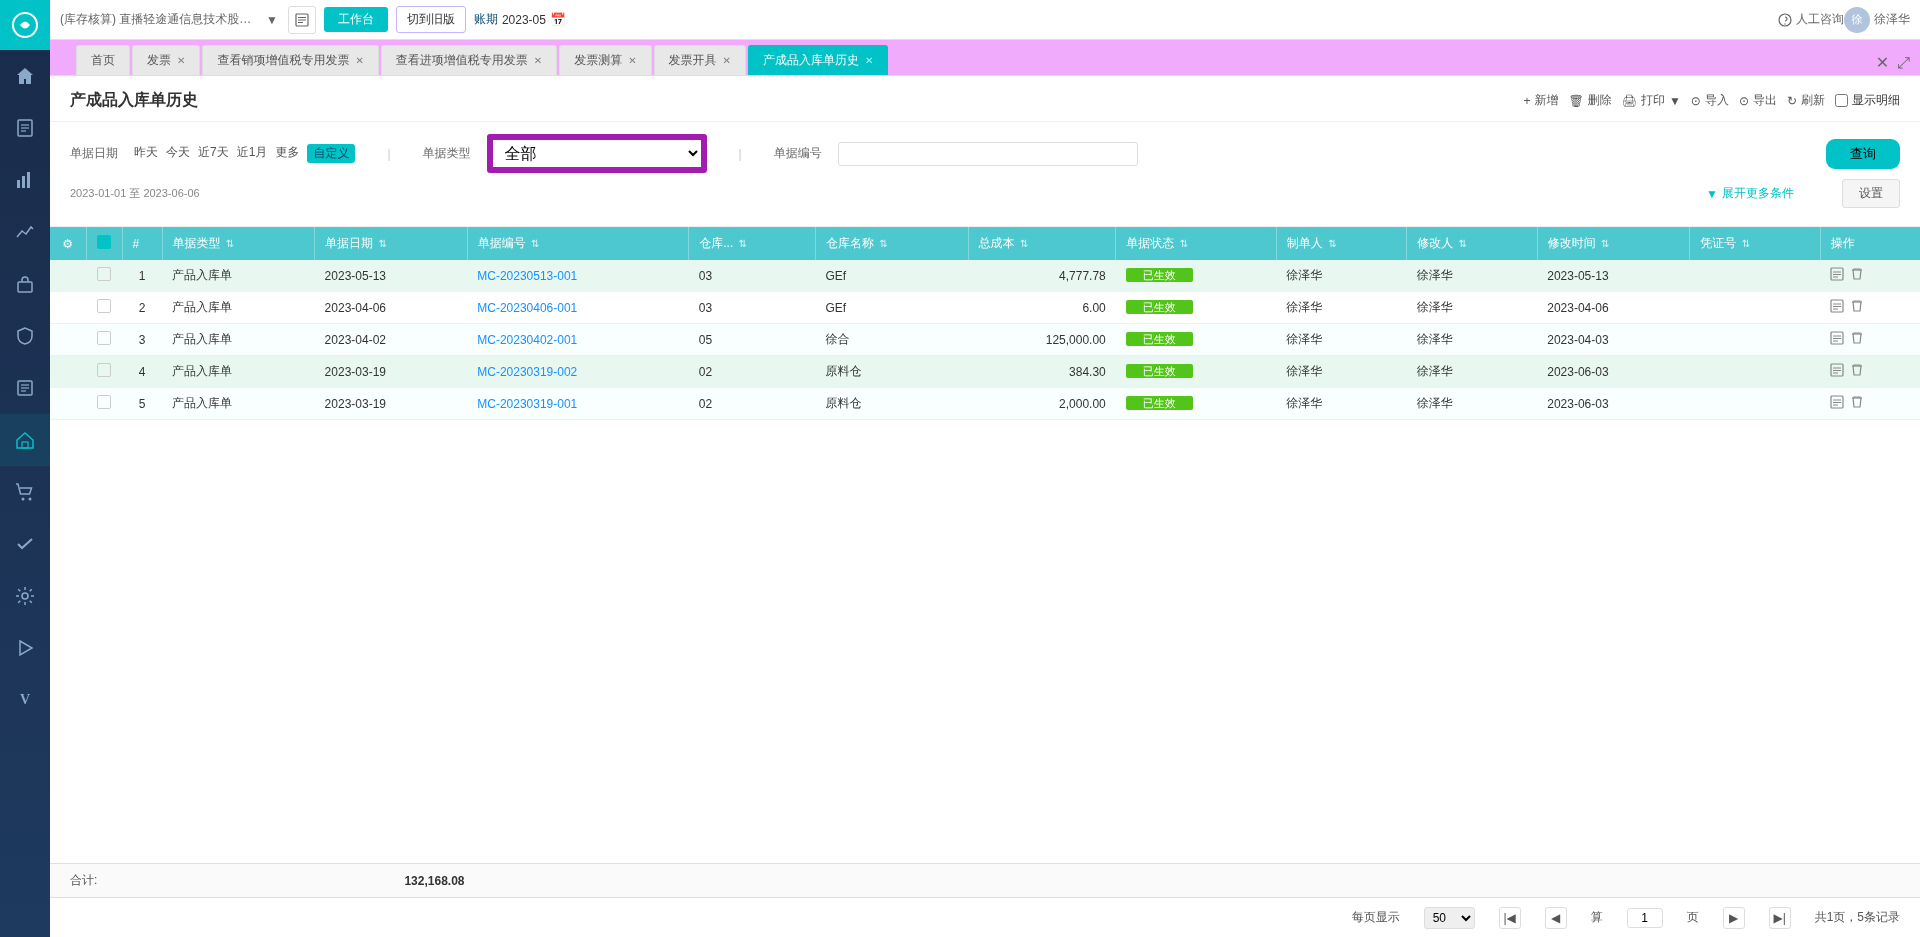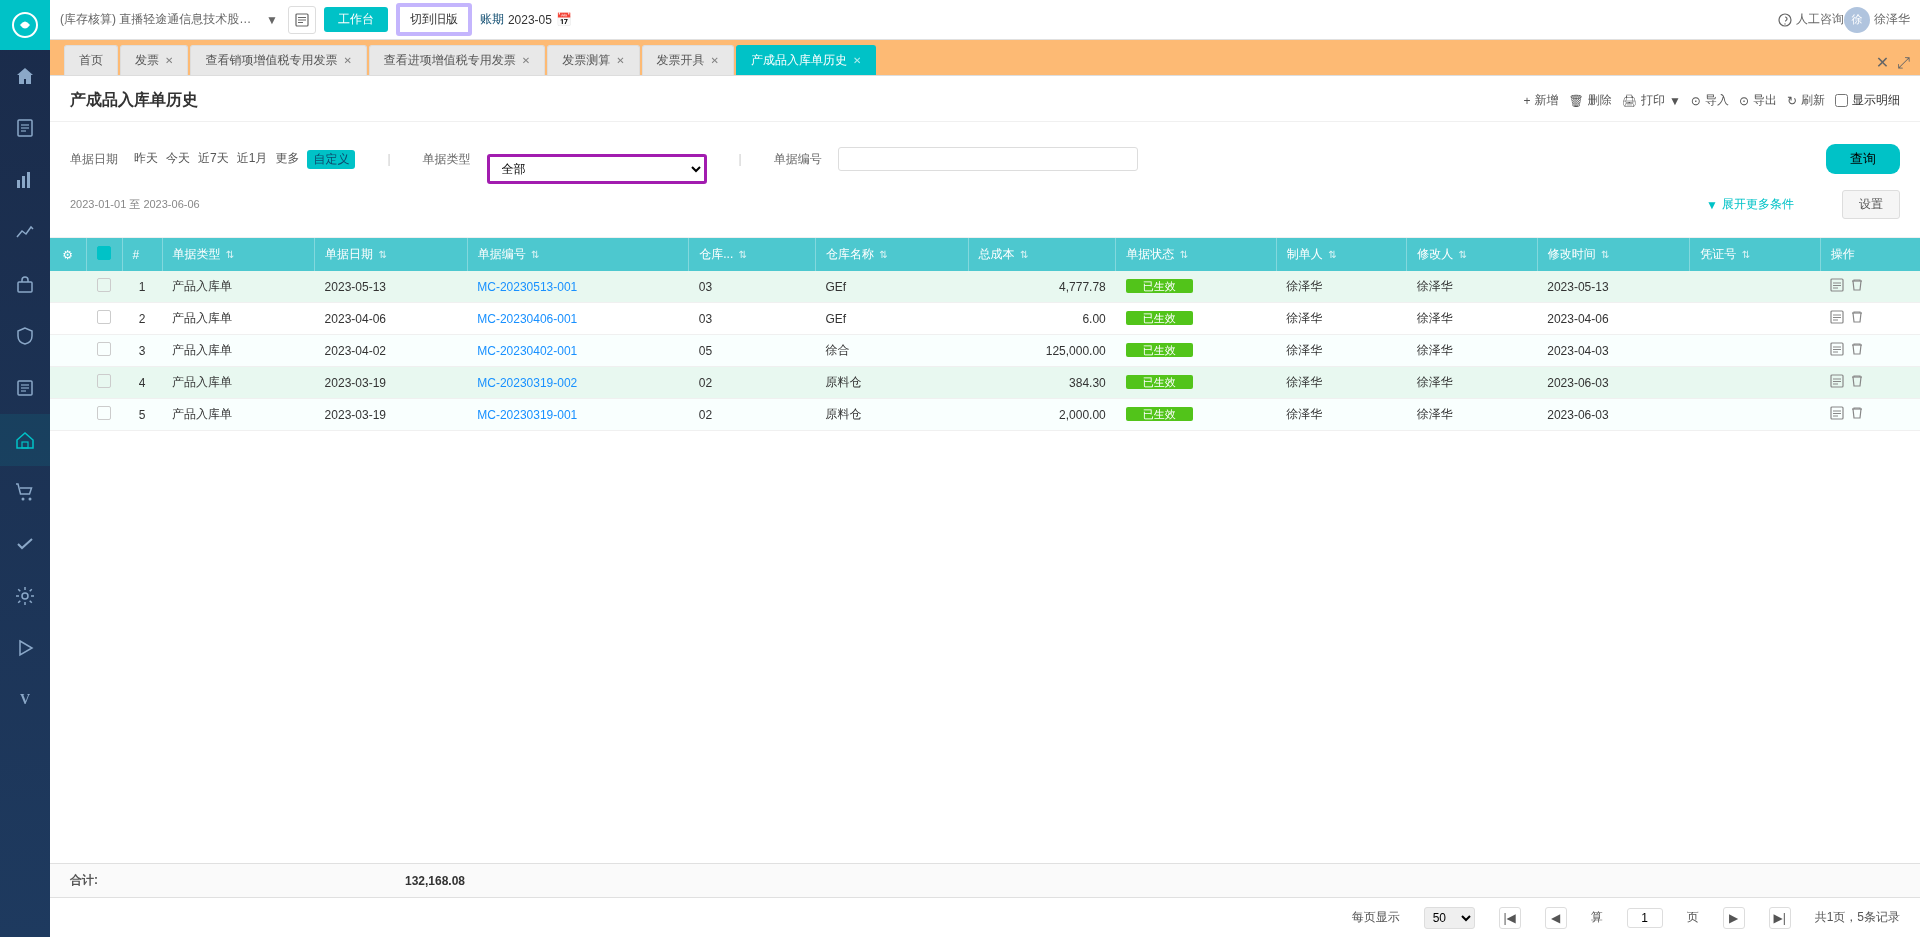--- a/index.html
+++ b/index.html
@@ -97,21 +97,21 @@
       border: none;
       border-radius: 3px;
       padding: 4px 14px;
       cursor: pointer;
       margin-right: 8px;
       font-size: 12px;
     }
     .topbar-btn-outline {
       background: #fff;
       color: #333;
-      border: 4px solid #c4b5fd;
+      border: 1px solid #c4b5fd;
       border-radius: 3px;
       padding: 4px 10px;
       cursor: pointer;
       margin-right: 8px;
       font-size: 12px;
     }
     .topbar-spacer { flex: 1; }
     .topbar-right {
       display: flex;
       align-items: center;
@@ -133,26 +133,26 @@
       display: flex;
       align-items: center;
       justify-content: center;
       color: white;
       font-size: 11px;
     }
 
     
     .tabbar {
       height: 36px;
-      background: #fdba74;
+      background: #f0abfc;
       display: flex;
       align-items: flex-end;
       border-bottom: 1px solid #ddd;
       flex-shrink: 0;
-      padding-left: 14px;
+      padding-left: 26px;
     }
     .tab {
       height: 30px;
       padding: 0 14px;
       display: flex;
       align-items: center;
       gap: 6px;
       border: 1px solid #ddd;
       border-bottom: none;
       background: #e8e8e8;
@@ -265,29 +265,28 @@
     }
     .filter-input {
       border: 1px solid #ddd;
       border-radius: 3px;
       padding: 4px 8px;
       font-size: 12px;
       width: 180px;
       outline: none;
     }
     .filter-select {
-      border: 3px solid #a21caf;
+      border: 6px solid #a21caf;
       border-radius: 3px;
       padding: 4px 8px;
-      font-size: 12px;
+      font-size: 16px;
       width: 220px;
       background: #fff;
       outline: none;
       cursor: pointer;
-      margin-top: 20px;
     }
     .filter-expand-btn {
       display: flex;
       align-items: center;
       gap: 4px;
       color: #00c2c7;
       cursor: pointer;
       font-size: 12px;
       border: none;
       background: none;
@@ -379,21 +378,21 @@
     
     .table-footer {
       border-top: 1px solid #e0e0e0;
       padding: 8px 20px;
       display: flex;
       align-items: center;
       background: #fafafa;
       font-size: 12px;
       color: #555;
     }
-    .footer-label { margin-right: 20px; font-weight: bold; }
+    .footer-label { margin-right: 20px; }
     .footer-total { font-weight: bold; color: #333; }
 
     
     .pagination-bar {
       height: 40px;
       border-top: 1px solid #e0e0e0;
       display: flex;
       align-items: center;
       justify-content: flex-end;
       padding: 0 20px;

